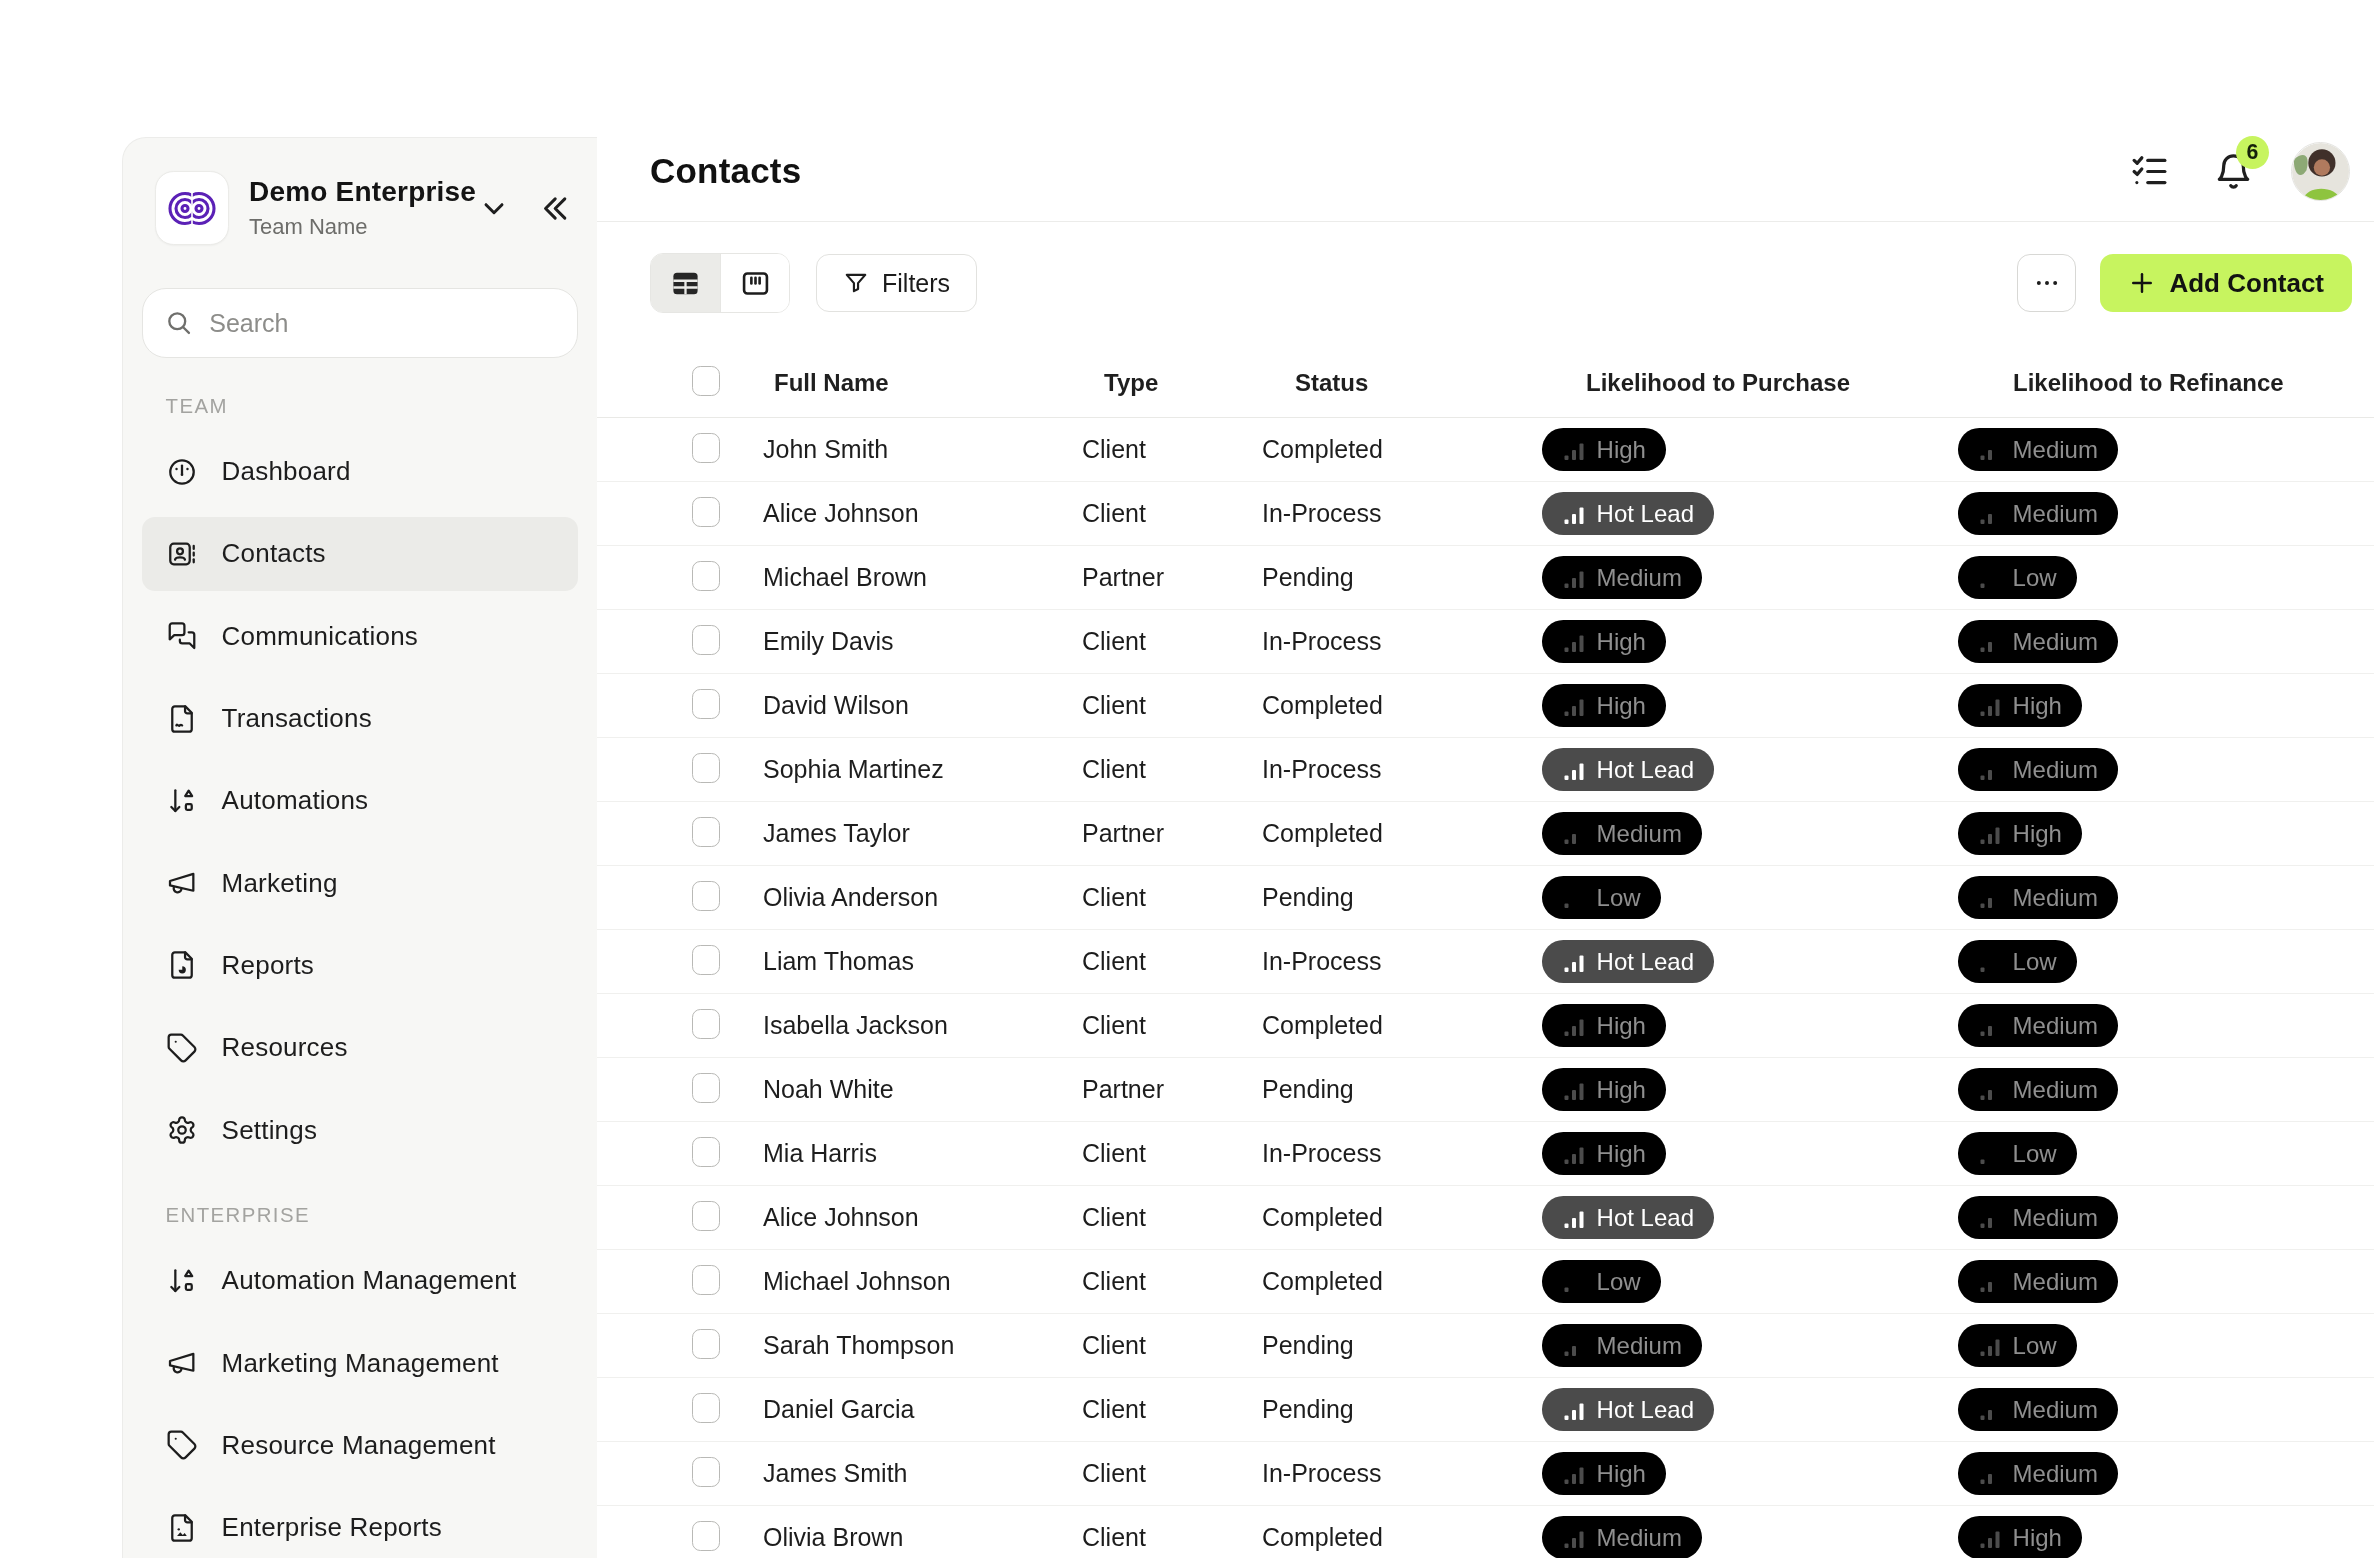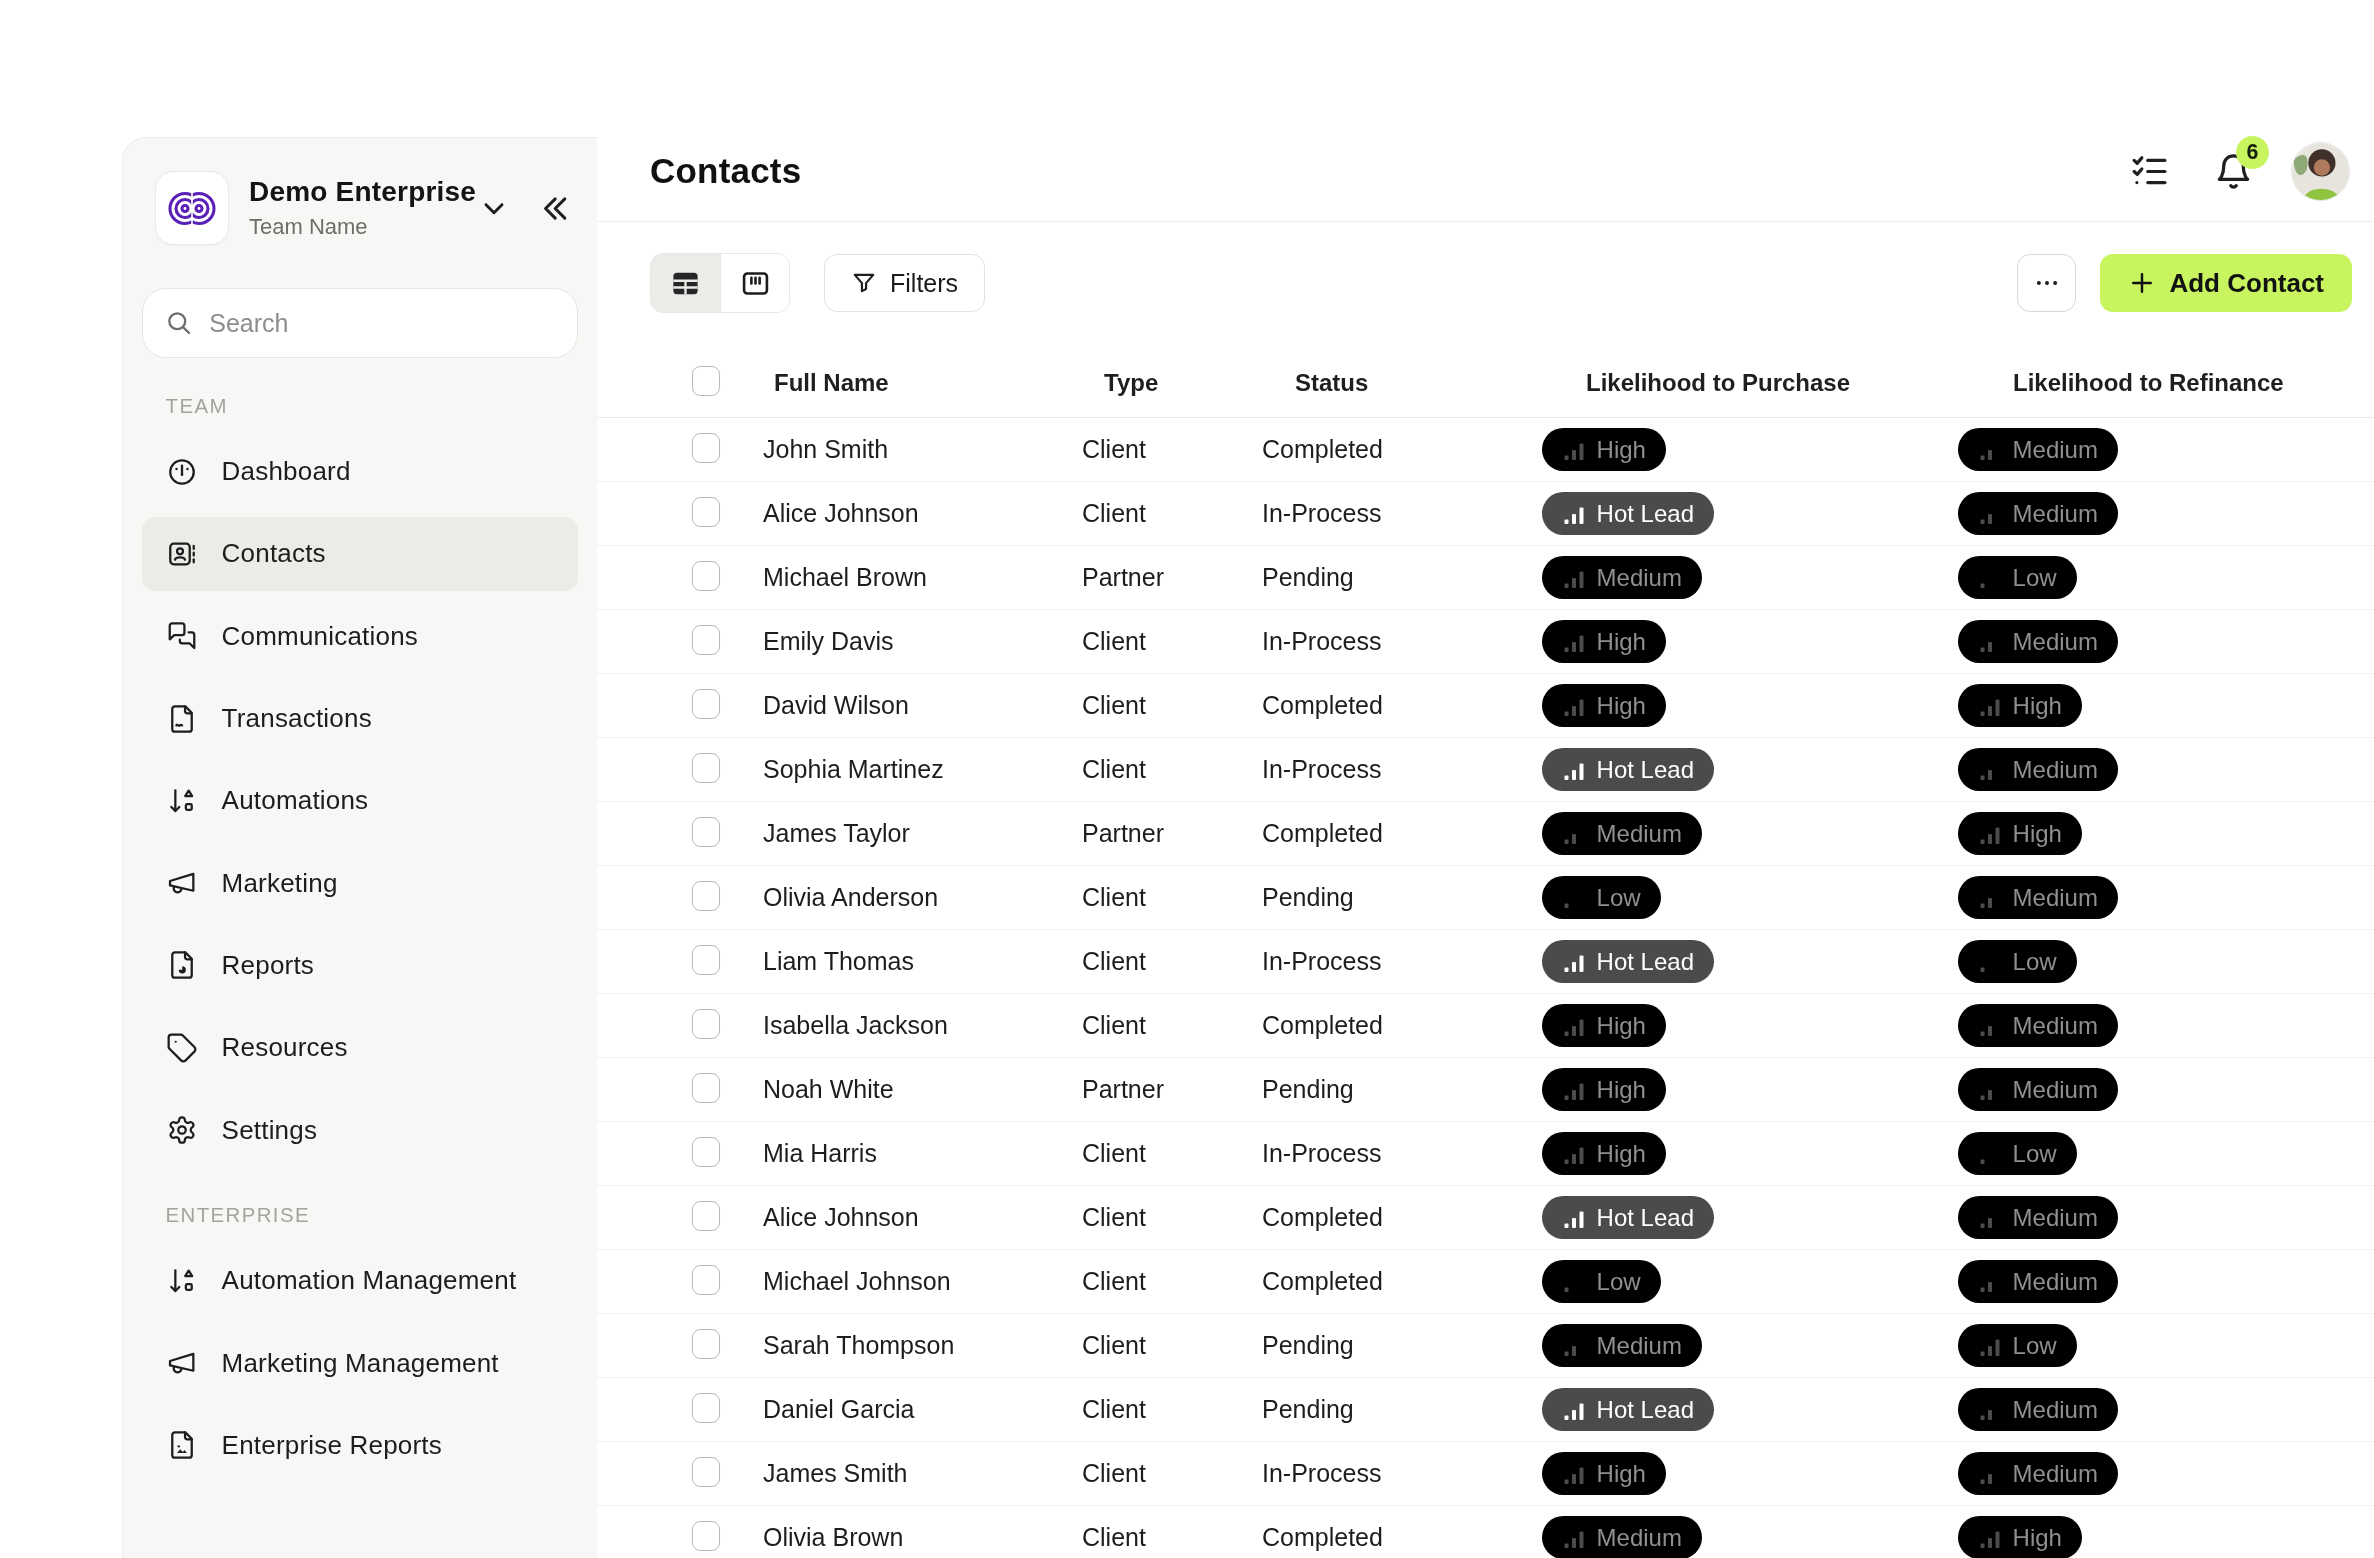--- a/index.html
+++ b/index.html
@@ -50,21 +50,21 @@
   .header-divider { position:absolute; left:0; top:100px; right:0; height:0.9px; background:#ececea; }
 
   .toolbar { margin-top:32px; padding:0 22px 0 53px; display:flex; align-items:center; }
   .view-toggle { display:flex; border:0.9px solid #e6e6e3; border-radius:13px; overflow:hidden; background:#fff; }
   .vt-seg { width:69px; height:58px; display:flex; align-items:center; justify-content:center; cursor:pointer; background:#fff; }
   .vt-seg.active { background:#ebebe8; }
   .vt-seg + .vt-seg { border-left:0.9px solid #e6e6e3; }
   .btn { display:flex; align-items:center; justify-content:center; gap:13px; height:58px;
          border:0.9px solid #e2e2df; border-radius:13px; background:#fff; cursor:pointer;
          font-size:25px; font-weight:500; color:#1b1b1b; }
-  .filters-btn { margin-left:34px; padding:0 26px; }
+  .filters-btn { margin-left:26px; padding:0 26px; }
   .more-btn { width:59px; margin-left:auto; border-color:#d8d8d5; }
   .add-btn { margin-left:24px; padding:0 28px; background:var(--accent); border:none;
              font-size:26px; font-weight:600; color:#121212; }
 
   
   .table { margin-top:35px; }
   .tr { display:grid; grid-template-columns:113px 319px 180px 280px 416px 1fr;
         align-items:center; padding-left:53px; }
   .thead { height:70px; border-bottom:0.9px solid #e9e9e6;gap:11px; }
   .th { font-size:24px; font-weight:600; color:#1f1f1f; }
@@ -245,20 +245,29 @@
           <svg width="32" height="32" viewBox="0 0 24 24" fill="none" stroke="currentColor" stroke-width="1.7" stroke-linecap="round" stroke-linejoin="round">
             <path d="M3 10.5l17.5-5.3v12.6L3 13.8v-3.3z"></path>
             <path d="M11.5 16.8a2.9 2.9 0 1 1-5.6-1.5"></path>
           </svg>
         </span>
         <span class="nav-label">Marketing Management</span>
       </div>
       <div class="nav-item">
         <span class="nav-ico">
           <svg width="32" height="32" viewBox="0 0 24 24" fill="none" stroke="currentColor" stroke-width="1.7" stroke-linecap="round" stroke-linejoin="round">
+            <path d="M12.6 2.6a2 2 0 0 0-1.4-.6H4a2 2 0 0 0-2 2v7.2a2 2 0 0 0 .6 1.4l8.7 8.7a2.4 2.4 0 0 0 3.4 0l6.6-6.6a2.4 2.4 0 0 0 0-3.4z"></path>
+            <circle cx="7.3" cy="7.3" r=".8" fill="currentColor" stroke="none"></circle>
+          </svg>
+        </span>
+        <span class="nav-label">Resource Management</span>
+      </div>
+      <div class="nav-item">
+        <span class="nav-ico">
+          <svg width="32" height="32" viewBox="0 0 24 24" fill="none" stroke="currentColor" stroke-width="1.7" stroke-linecap="round" stroke-linejoin="round">
             <path d="M14.5 2.5H6.6A1.9 1.9 0 0 0 4.7 4.4v15.2a1.9 1.9 0 0 0 1.9 1.9h10.8a1.9 1.9 0 0 0 1.9-1.9V7.3z"></path>
             <path d="M14.3 2.6v3.5a1.7 1.7 0 0 0 1.7 1.7h3.2"></path>
             <circle cx="9.6" cy="13" r=".9" fill="currentColor" stroke="none"></circle>
             <path d="M8.3 18l2.4-2.8 1.9 2 1.4-1.5 1.6 2.3z" fill="currentColor" stroke="none"></path>
           </svg>
         </span>
         <span class="nav-label">Enterprise Reports</span>
       </div>
     </nav>
 </aside>

